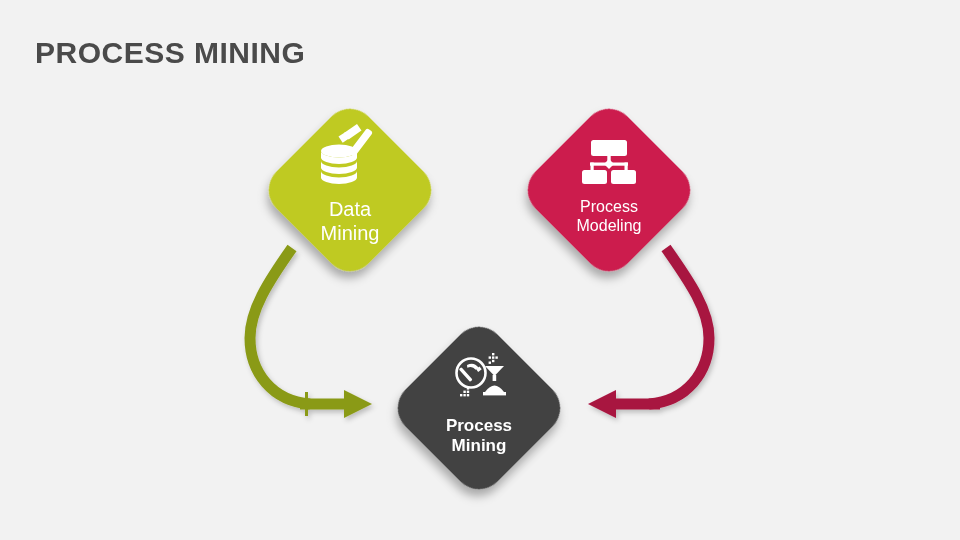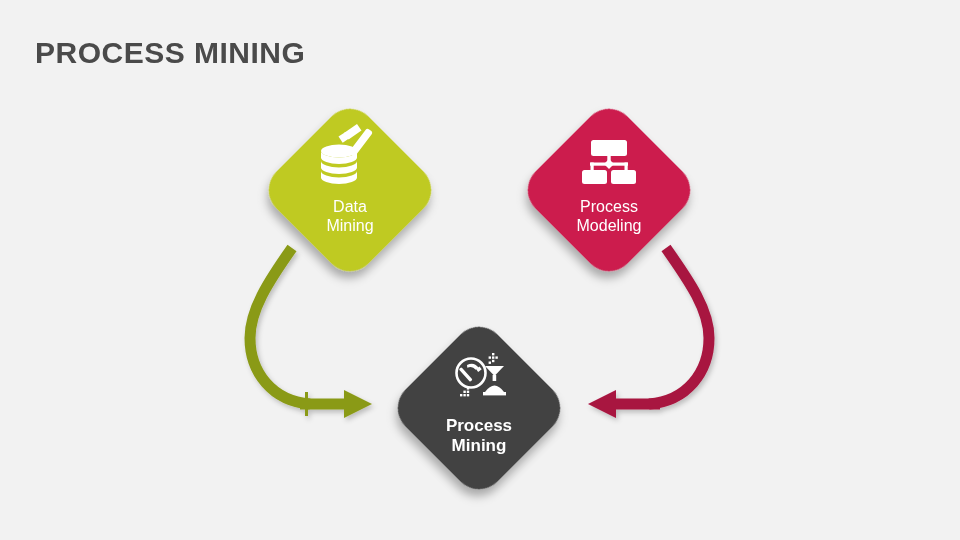--- a/index.html
+++ b/index.html
@@ -47,21 +47,21 @@
     color: #ffffff;
     font-family: "Liberation Sans", sans-serif;
     line-height: 1.18;
     pointer-events: none;
     white-space: pre-line;
   }
   #label-data-mining {
     left: 269px;
     top: 178px;
     width: 162px;
-    font-size: 16px;
+    font-size: 20px;
     font-weight: normal;
   }
   #label-process-modeling {
     left: 528px;
     top: 178px;
     width: 162px;
     font-size: 16px;
     font-weight: normal;
   }
   #label-process-mining {

